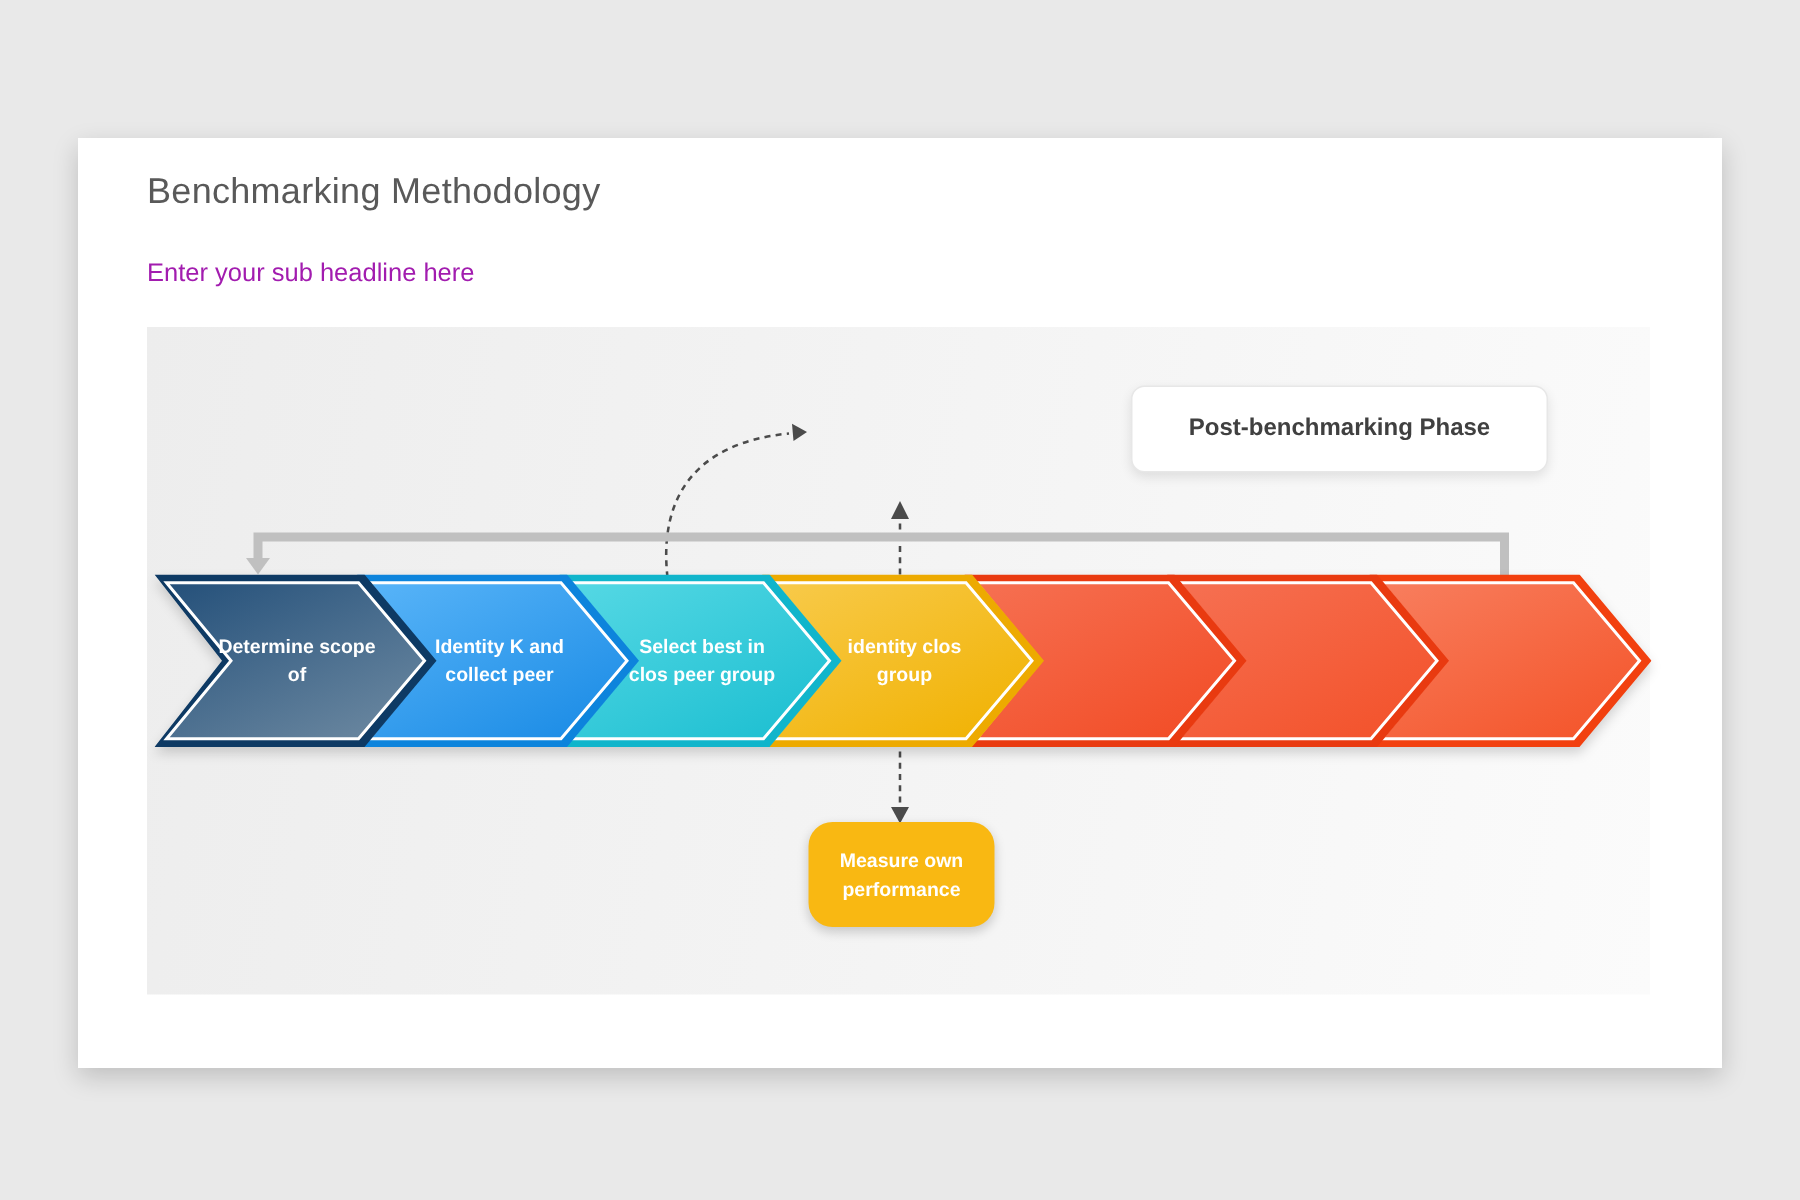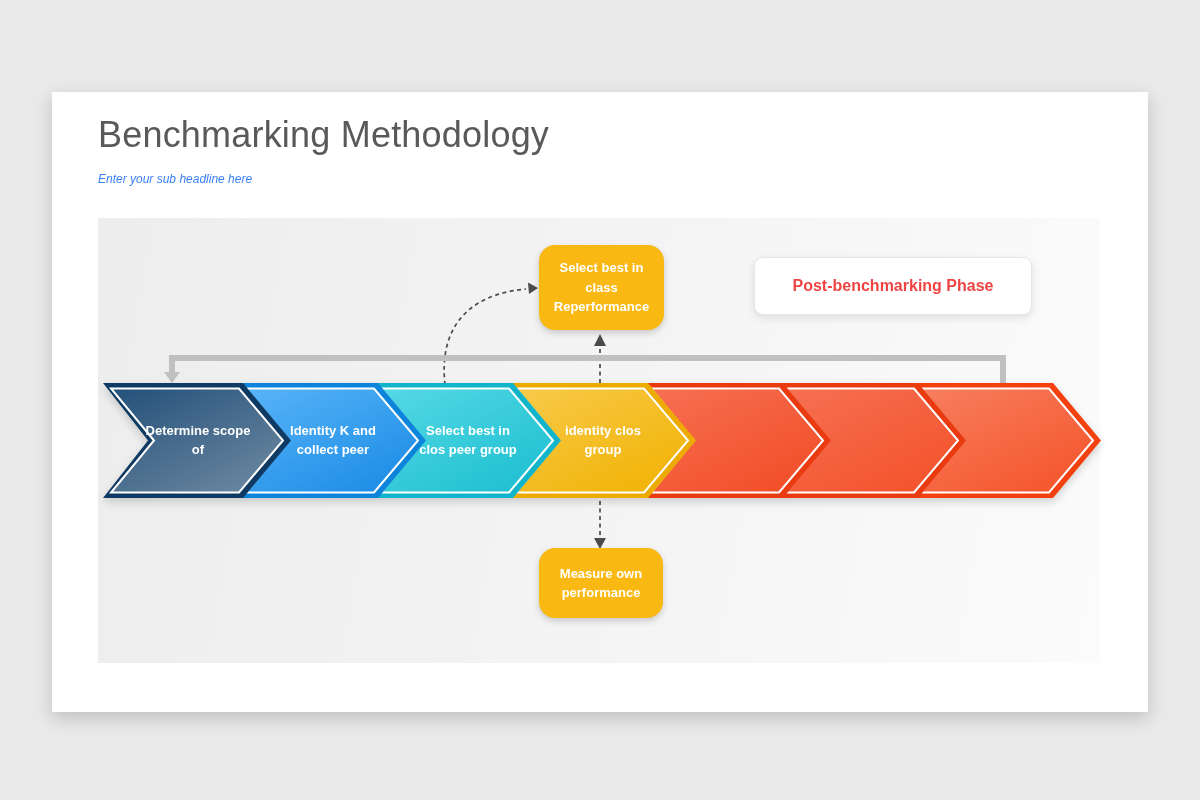--- a/index.html
+++ b/index.html
@@ -10,25 +10,25 @@
     position:relative;
     overflow:hidden;
   }
   .slide-card {
     position:absolute; left:52px; top:92px; width:1096px; height:620px;
     background:#ffffff;
     box-shadow:0 6px 16px rgba(0,0,0,.18);
   }
   .page-title {
     position:absolute; left:46px; top:22px;
-    font-size:36px; font-weight:400; color:#595959; letter-spacing:.2px;text-align:right;
+    font-size:24px; font-weight:400; color:#595959; letter-spacing:.2px;text-align:right;
   }
   .page-subtitle {
     position:absolute; left:46px; top:80px;
-    font-size:12px; font-weight:400; color:#3b82f6;font-style:italic;
+    font-size:17px; font-weight:400; color:#a21caf;
   }
   .diagram-panel {
     position:absolute; left:46px; top:126px; width:1002px; height:445px;
     background:linear-gradient(100deg,#ededed 0%,#f3f3f3 45%,#fbfbfb 100%);
   }
   .connector-layer { position:absolute; left:0; top:0; width:1002px; height:445px; }
   .chevron-layer {
     position:absolute; left:5px; top:165px; width:998px; height:115px;
     filter:drop-shadow(0 4px 4px rgba(0,0,0,.16));
   }
@@ -41,21 +41,21 @@
     position:absolute; border-radius:16px;
     display:flex; align-items:center; justify-content:center; text-align:center;
     color:#ffffff; font-size:13px; font-weight:700; line-height:1.5;
     padding:0 12px;
     box-shadow:0 3px 7px rgba(0,0,0,.18);
   }
   .phase-box {
     position:absolute; background:#ffffff;
     border:1px solid #e7e7e7; border-radius:9px;
     display:flex; align-items:center; justify-content:center; text-align:center;
-    color:#ef4444; font-size:16px; font-weight:700;
+    color:#404040; font-size:16px; font-weight:700;
     box-shadow:0 3px 8px rgba(0,0,0,.10);
   }
   .pos-top-callout    { left:441px; top:27px;  width:125px; height:85px; }
   .pos-bottom-callout { left:441px; top:330px; width:124px; height:70px; }
   .pos-post-phase     { left:656px; top:39px;  width:278px; height:58px; }
   .pos-pre-phase      { left:100px; top:349px; width:278px; height:57px; }
 </style>
 </head>
 <body>
 
@@ -141,23 +141,20 @@
         <polygon points="0,0 140,0 188,57.5 140,115 0,115 45,57.5" fill="#0e3a64"></polygon>
         <polygon points="8,5.5 136,5.5 180,57.5 136,109.5 8,109.5 51,57.5" fill="url(#g0)" stroke="#ffffff" stroke-width="2"></polygon>
       </g>
     </svg>
 
     <div class="step-label" style="left:44px">Determine scope of</div>
     <div class="step-label" style="left:179px">Identity K and collect peer</div>
     <div class="step-label" style="left:314px">Select best in clos peer group</div>
     <div class="step-label" style="left:449px">identity clos group</div>
 
-    <div class="callout-box pos-top-callout" style="background-color: rgb(249, 184, 18);">
-      <span>Select best in class Reperformance</span>
-    </div>
     <div class="callout-box pos-bottom-callout" style="background-color: rgb(249, 184, 18);">
       <span>Measure own performance</span>
     </div>
 
     <div class="phase-box pos-post-phase">
       <span>Post-benchmarking Phase</span>
     </div>
 
   </div>
 </div>

